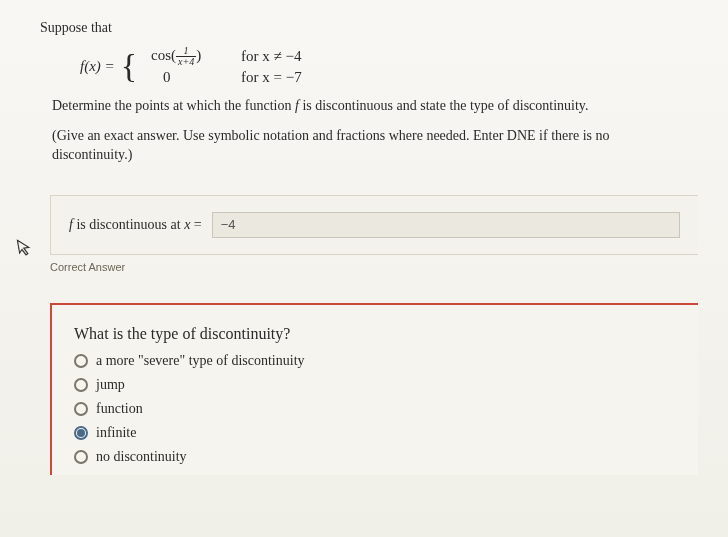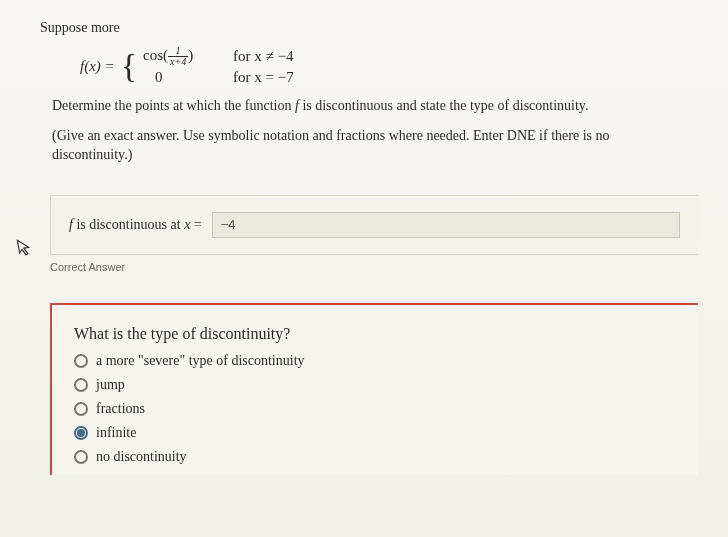--- a/index.html
+++ b/index.html
@@ -29,20 +29,21 @@
       margin-right: 6px;
     }
     .cases {
       display: flex;
       flex-direction: column;
       gap: 2px;
     }
     .case-row {
       display: flex;
       align-items: center;
+      margin-left: 8px;
     }
     .case-expr { width: 90px; font-style: normal; }
     .case-cond { font-style: normal; }
     .frac {
       display: inline-block;
       text-align: center;
       vertical-align: middle;
       font-size: 10px;
       line-height: 1;
       font-style: italic;
@@ -125,21 +126,21 @@
       content: "";
       width: 8px;
       height: 8px;
       background: #4a6a8a;
       border-radius: 50%;
     }
   </style>
 </head>
 <body>
 
-<div class="intro">Suppose more</div>
+<div class="intro">Suppose that</div>
 
 <div class="equation-row">
   <span class="fx">f(x) =</span>
   <span class="brace">{</span>
   <div class="cases">
     <div class="case-row">
       <span class="case-expr">
         <span class="cosarg"><span>cos</span>(</span><span class="frac"><span class="num">1</span><span class="den">x+4</span></span><span class="cosarg">)</span>
       </span>
       <span class="case-cond">for x ≠ −4</span>
@@ -179,21 +180,21 @@
     <div class="opt">
       <span class="radio"></span>
       <span>a more "severe" type of discontinuity</span>
     </div>
     <div class="opt">
       <span class="radio"></span>
       <span>jump</span>
     </div>
     <div class="opt">
       <span class="radio"></span>
-      <span>fractions</span>
+      <span>function</span>
     </div>
     <div class="opt">
       <span class="radio selected"></span>
       <span>infinite</span>
     </div>
     <div class="opt">
       <span class="radio"></span>
       <span>no discontinuity</span>
     </div>
   </div>

